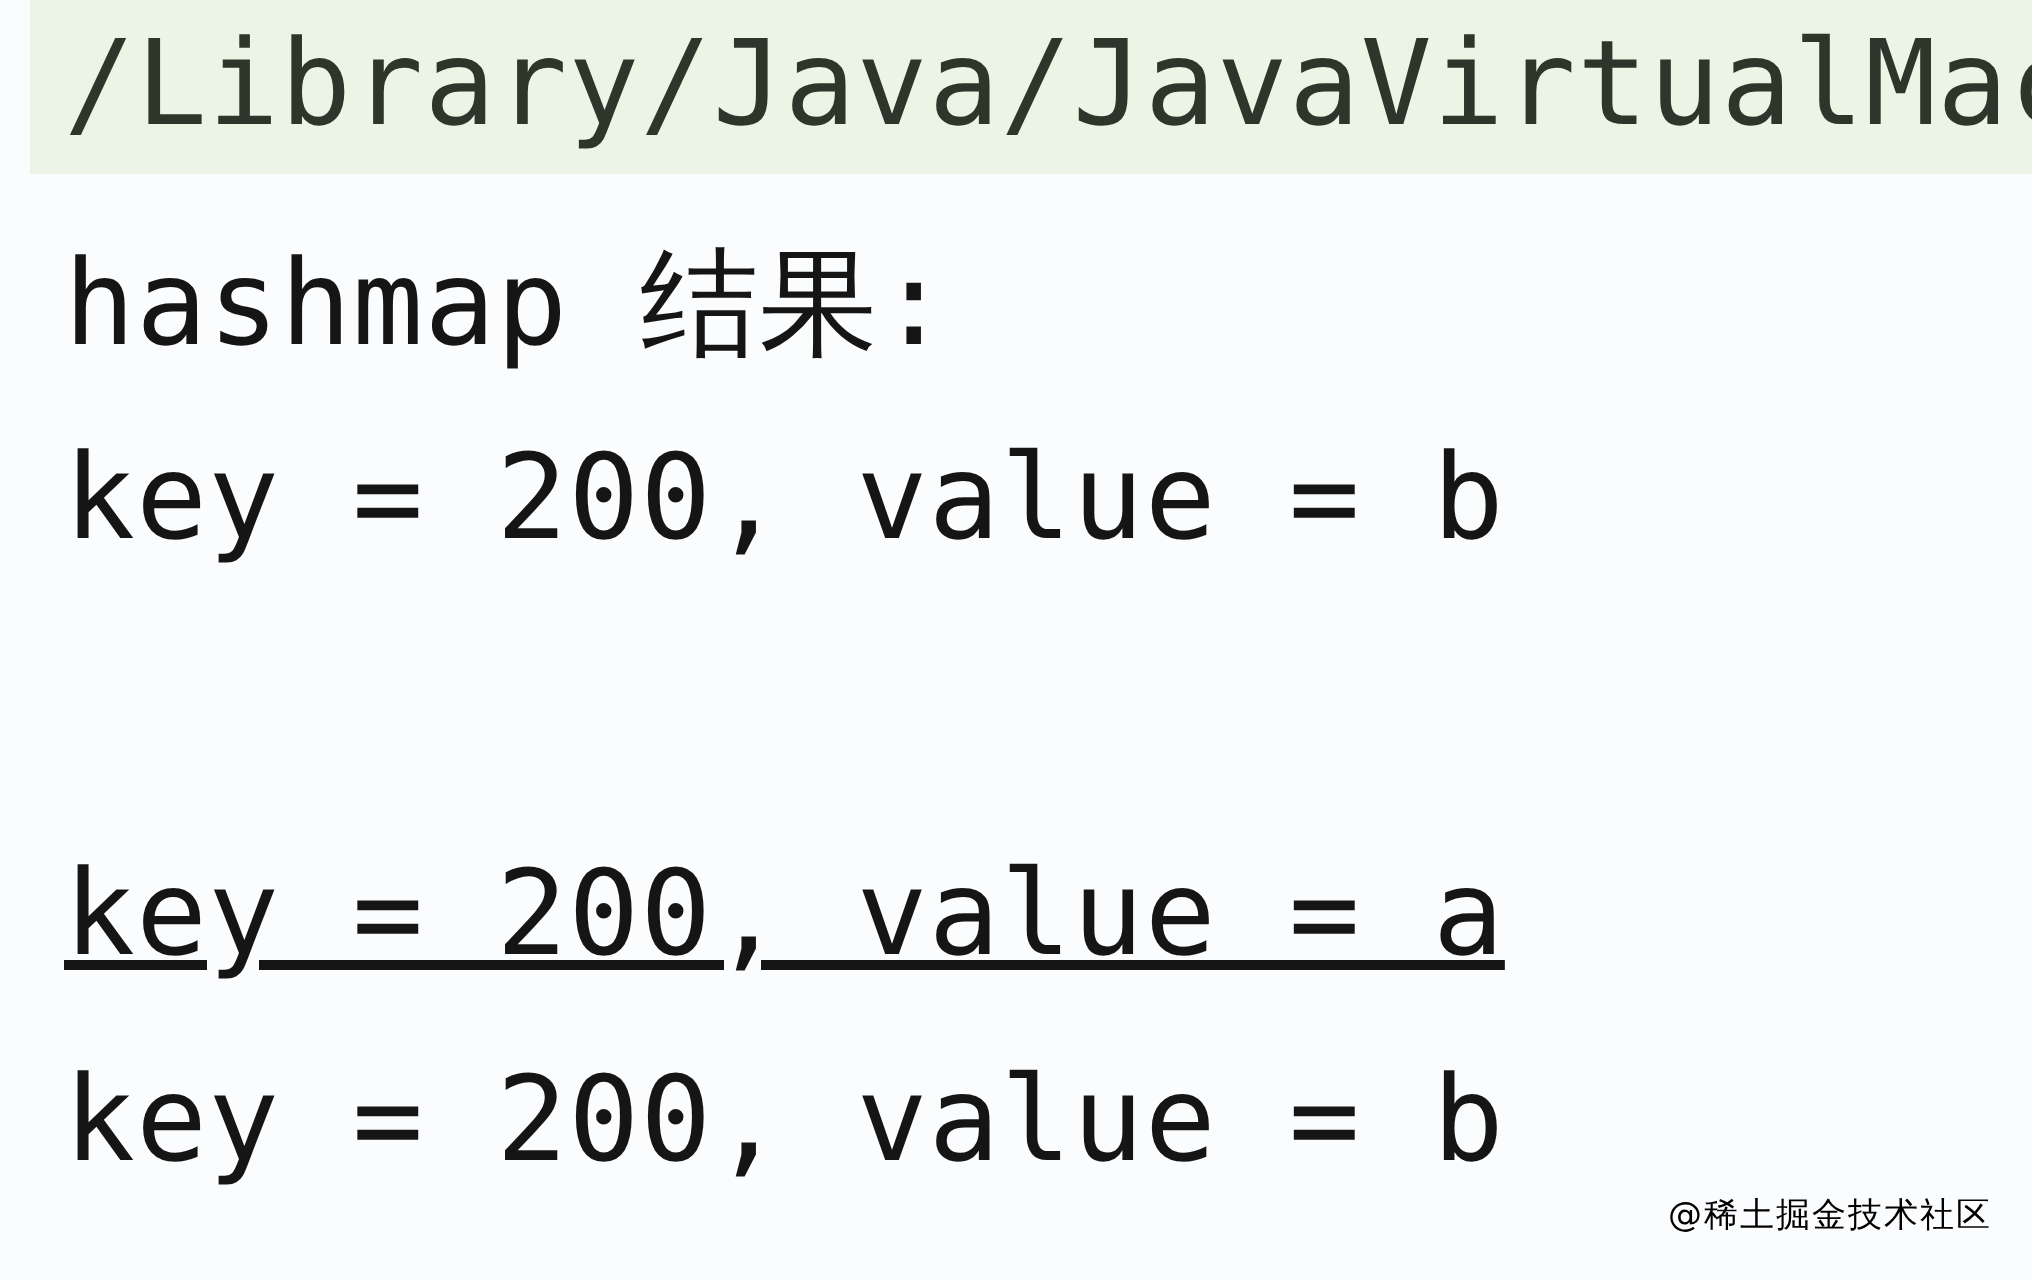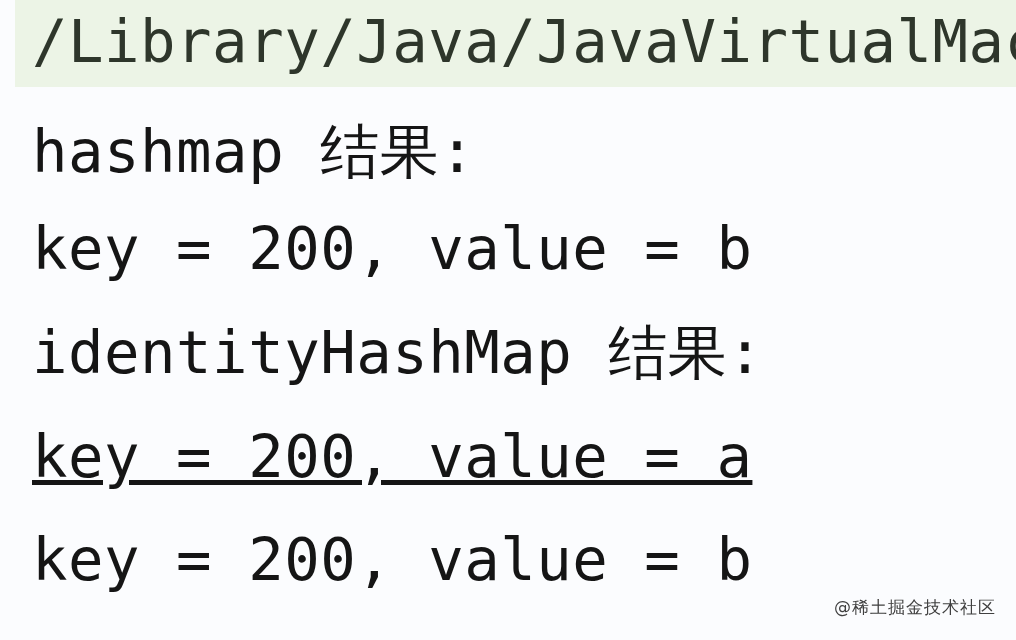--- a/index.html
+++ b/index.html
@@ -22,28 +22,27 @@
     }
     .l0 { top: 2px; color: #2e362b; }
     .l1 { top: 112px; }
     .l2 { top: 209px; }
     .l3 { top: 313px; }
     .l4 { top: 417px; text-decoration: underline; }
     .l5 { top: 520px; }
     .watermark {
       position: absolute; right: 20px; top: 596px;
       font-family: "DejaVu Sans", sans-serif;
-      font-size: 17px; color: #404040; letter-spacing: 1px;
+      font-size: 17px; color: #000000; letter-spacing: 1px;
     }
   </style>
 </head>
 <body>
 
 <div class="console">
   <div class="highlight"></div>
   <div class="line l0">/Library/Java/JavaVirtualMac</div>
   <div class="line l1">hashmap 结果:</div>
   <div class="line l2">key = 200, value = b</div>
-  <div class="line l3">identityHashMap 结果:</div>
   <div class="line l4">key = 200, value = a</div>
   <div class="line l5">key = 200, value = b</div>
 </div>
 <div class="watermark">@稀土掘金技术社区</div>
 
 </body></html>

